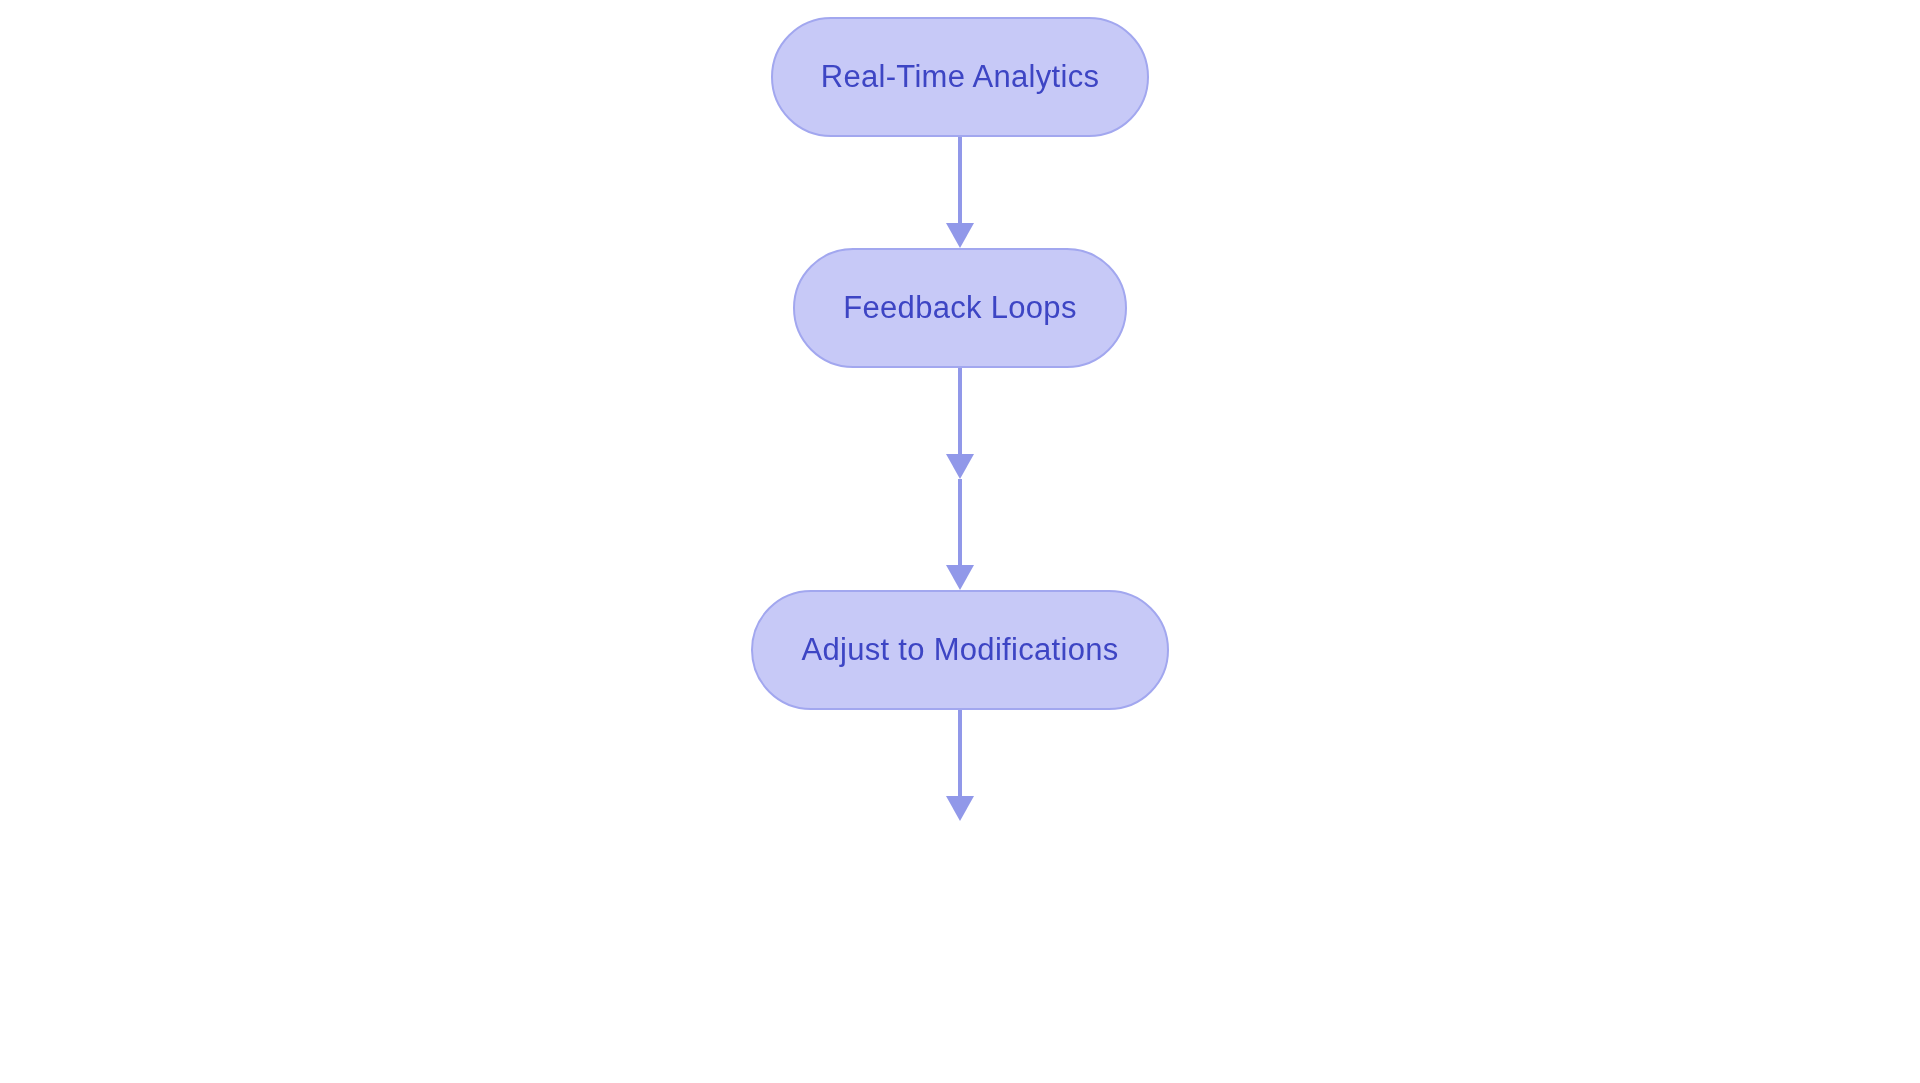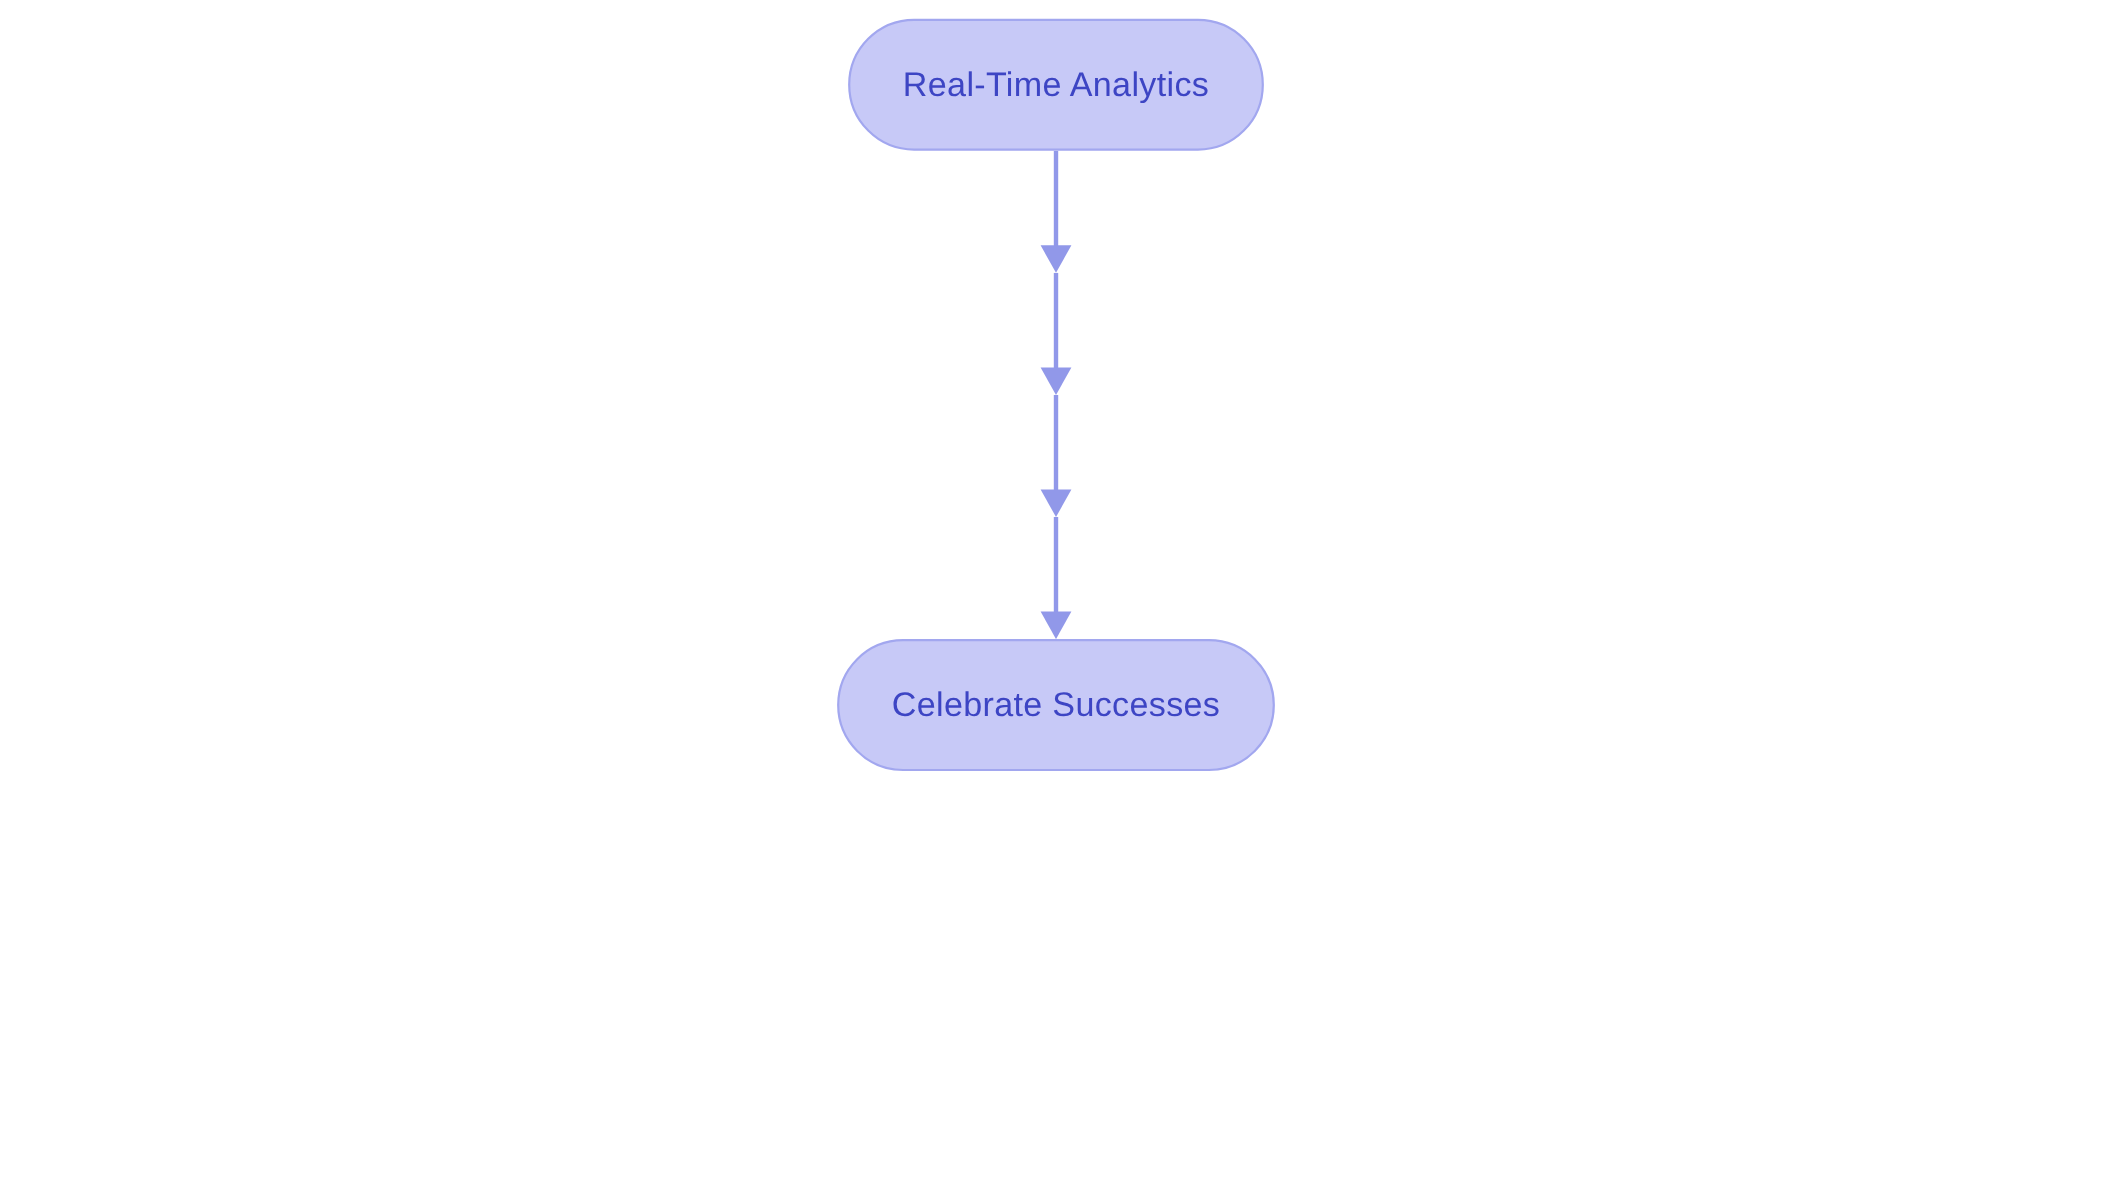--- a/index.html
+++ b/index.html
@@ -55,35 +55,38 @@
 
   <div class="node">
     <span class="node-label">Real-Time Analytics</span>
   </div>
 
   <svg class="arrow" viewBox="0 0 30 111" aria-hidden="true">
     <line x1="15" y1="0" x2="15" y2="90" stroke="currentColor" stroke-width="4"></line>
     <polygon points="15,111 1,86 29,86" fill="currentColor"></polygon>
   </svg>
 
-
-  <svg class="arrow" viewBox="0 0 30 111" aria-hidden="true">
-    <line x1="15" y1="0" x2="15" y2="90" stroke="currentColor" stroke-width="4"></line>
-    <polygon points="15,111 1,86 29,86" fill="currentColor"></polygon>
-  </svg>
-
+  <div class="node">
+    <span class="node-label">Feedback Loops</span>
+  </div>
 
   <svg class="arrow" viewBox="0 0 30 111" aria-hidden="true">
     <line x1="15" y1="0" x2="15" y2="90" stroke="currentColor" stroke-width="4"></line>
     <polygon points="15,111 1,86 29,86" fill="currentColor"></polygon>
   </svg>
 
 
   <svg class="arrow" viewBox="0 0 30 111" aria-hidden="true">
     <line x1="15" y1="0" x2="15" y2="90" stroke="currentColor" stroke-width="4"></line>
     <polygon points="15,111 1,86 29,86" fill="currentColor"></polygon>
   </svg>
 
   <div class="node">
-    <span class="node-label">Celebrate Successes</span>
+    <span class="node-label">Adjust to Modifications</span>
   </div>
+
+  <svg class="arrow" viewBox="0 0 30 111" aria-hidden="true">
+    <line x1="15" y1="0" x2="15" y2="90" stroke="currentColor" stroke-width="4"></line>
+    <polygon points="15,111 1,86 29,86" fill="currentColor"></polygon>
+  </svg>
+
 
 </div>
 
 </body></html>

